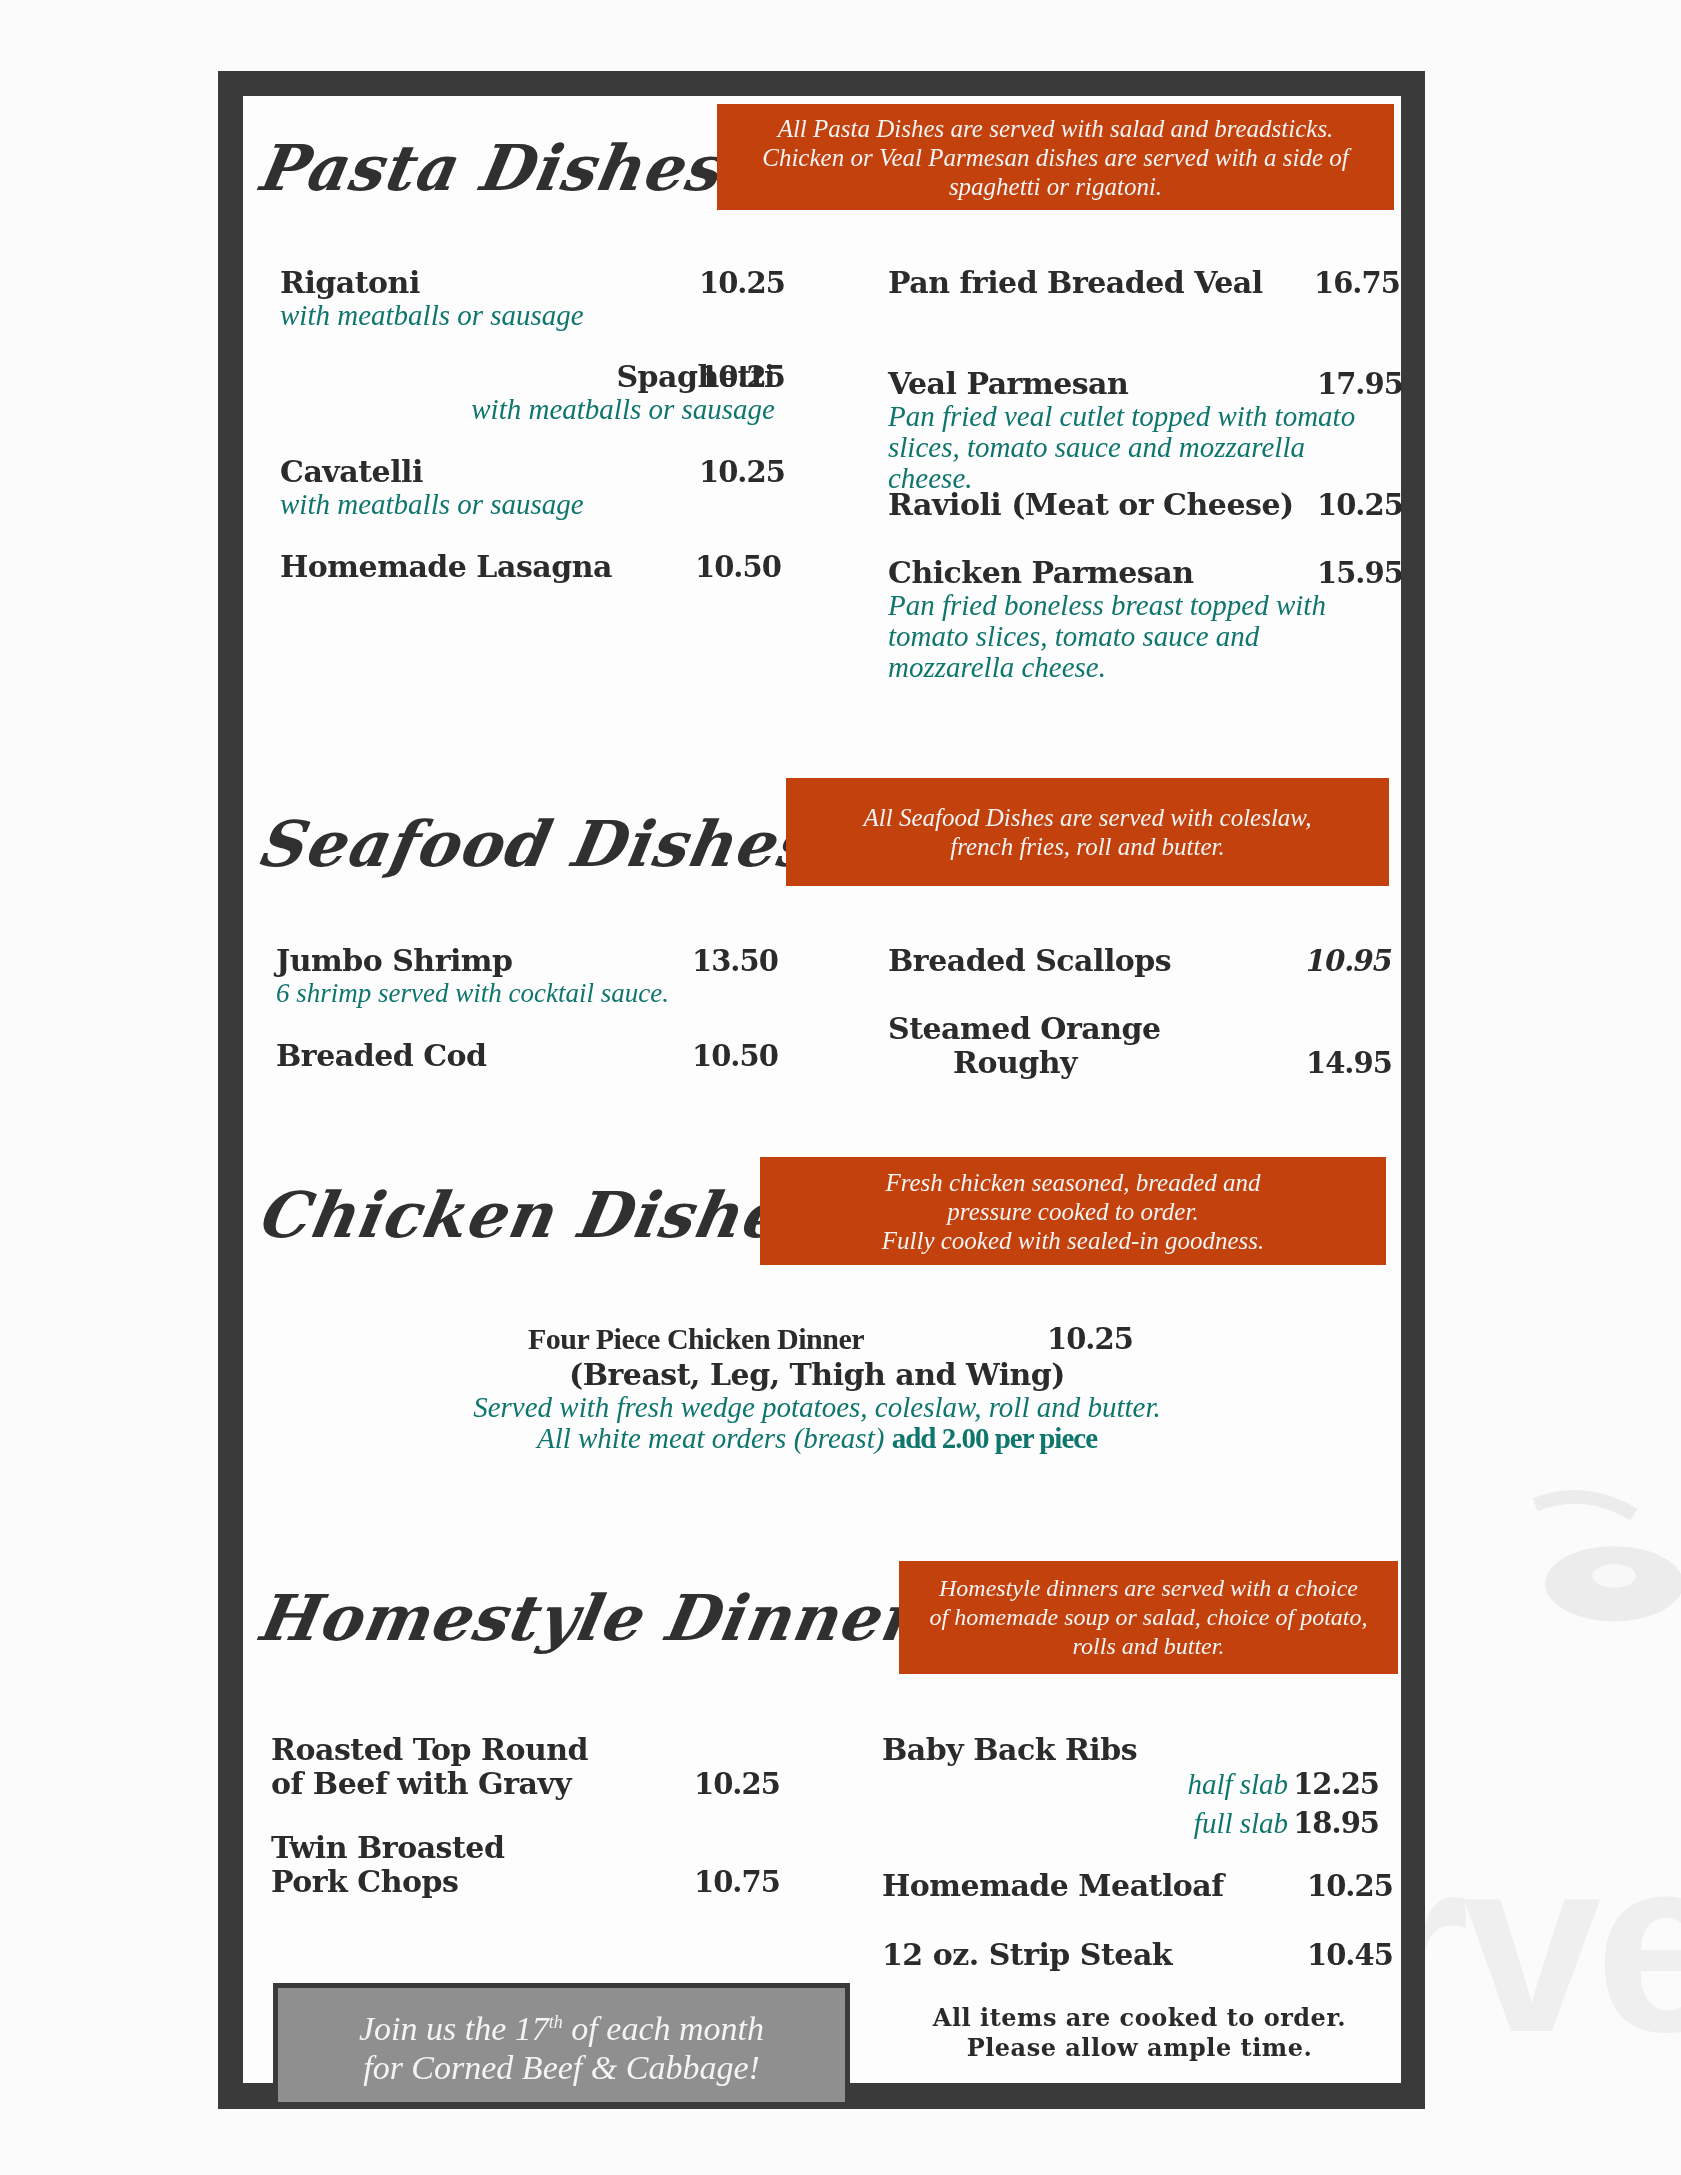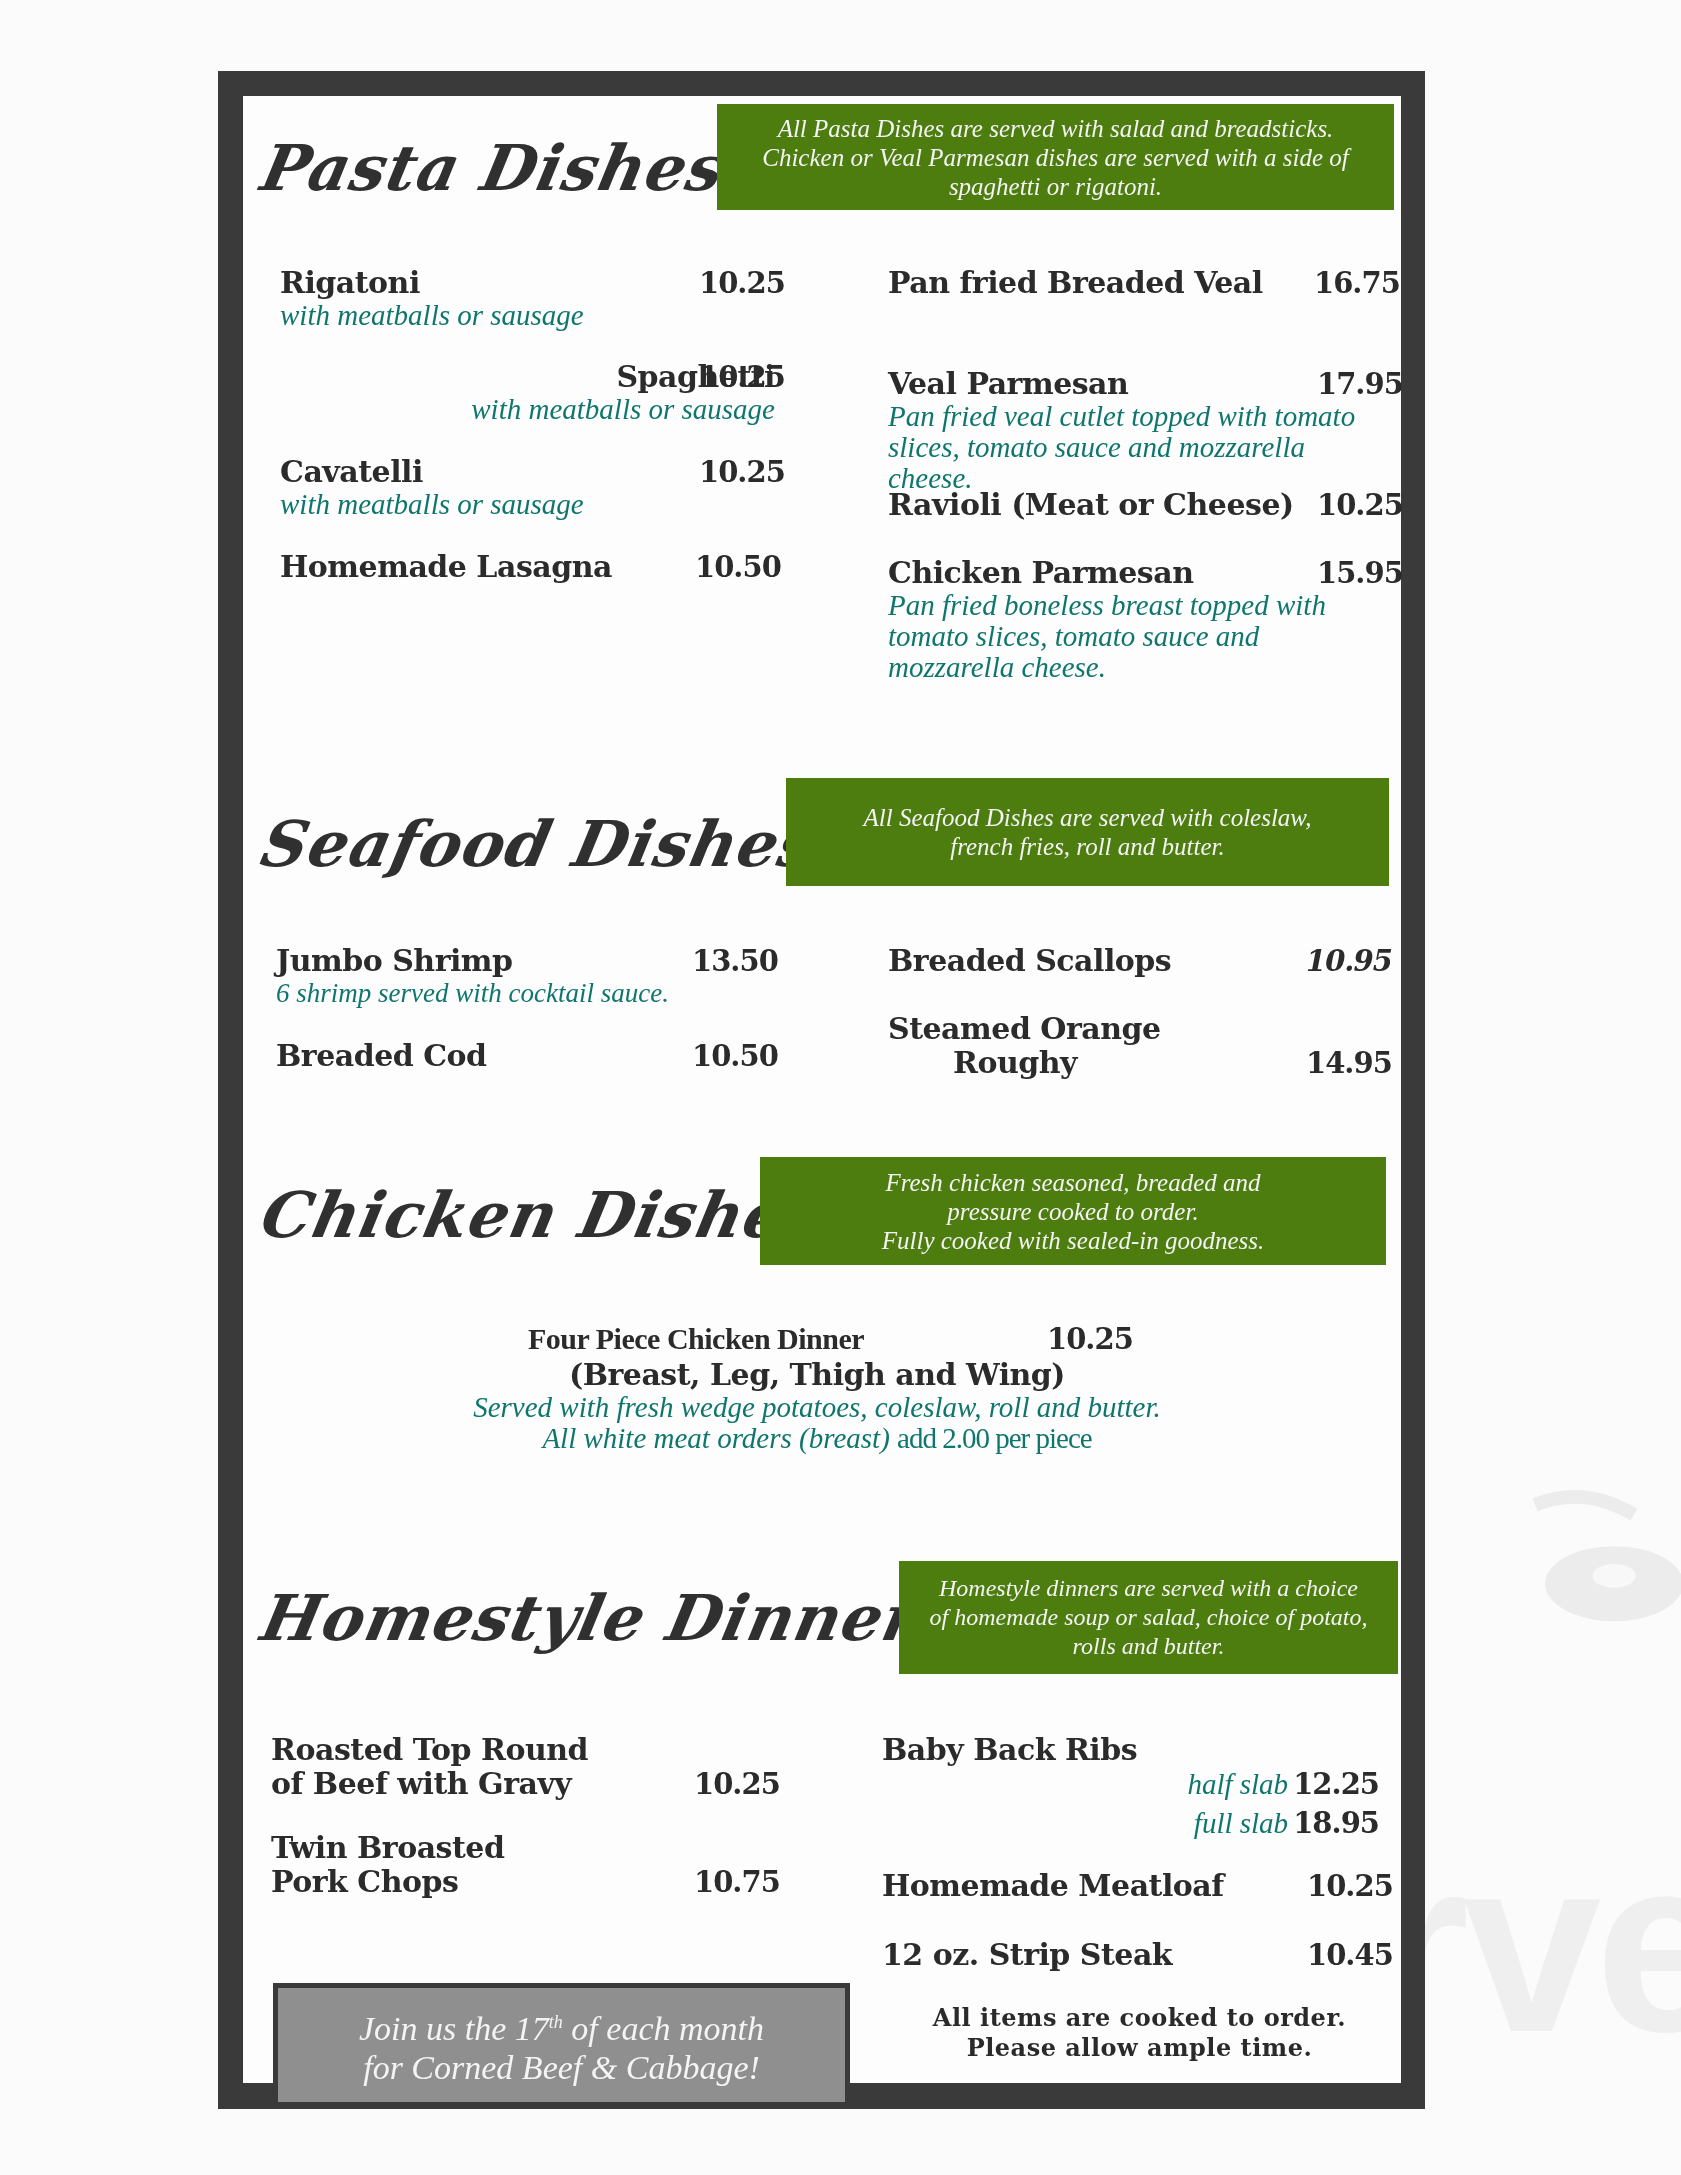--- a/index.html
+++ b/index.html
@@ -7,21 +7,21 @@
          font-family:"DejaVu Serif", serif; color:#2a2a2a; }
   .watermark { position:absolute; left:1178px; top:1802px; font-family:"Liberation Sans", sans-serif;
                font-weight:bold; font-size:248px; color:#efefef; letter-spacing:-6px; z-index:0; }
   .wm-logo { position:absolute; left:1525px; top:1485px; width:198px; height:158px; z-index:0; }
   .frame { position:absolute; left:218px; top:71px; width:1207px; height:2038px;
            background:#3a3a3a; z-index:1; box-sizing:border-box; }
   .inner { position:absolute; left:25px; top:25px; right:24px; bottom:26px; background:#fdfdfd; }
   .abs { position:absolute; }
   .script { font-family:"DejaVu Serif", serif; font-style:italic; font-weight:bold; color:#303030;
             font-size:63px; letter-spacing:1px; transform:skewX(-12deg); white-space:nowrap; }
-  .note { position:absolute; background:#4d7c0f; color:#f4f4f4; font-family:"Liberation Serif", serif;
+  .note { position:absolute; background:#c2410c; color:#f4f4f4; font-family:"Liberation Serif", serif;
           font-style:italic; text-align:center; font-size:25px; line-height:29px; display:flex;
           flex-direction:column; justify-content:center; align-items:center; }
   .name { font-family:"DejaVu Serif", serif; font-weight:bold; font-size:30px; color:#2b2b2b;
           white-space:nowrap; line-height:34px; letter-spacing:-0.5px; }
   .price { font-family:"DejaVu Serif", serif; font-weight:bold; font-size:29px; color:#2b2b2b;
            white-space:nowrap; line-height:34px; letter-spacing:-1px; }
   .desc { font-family:"Liberation Serif", serif; font-style:italic; font-size:29px; color:#0f766e;
           line-height:31px; }
   .promo { position:absolute; left:30px; top:1887px; width:577px; height:124px; background:#8f8f8f;
            border:5px solid #3a3a3a; color:#f4f4f4; font-family:"Liberation Serif", serif; font-style:italic;
@@ -125,21 +125,21 @@
   </div>
   <div class="abs" style="left:0;top:1226px;width:1178px;text-align:center;">
     <div style="position:relative;height:36px;">
       <span class="name abs" style="left:285px;top:0;font-family:Liberation Serif, serif;">Four Piece Chicken Dinner</span>
       <span class="price abs" style="left:804px;top:0;">10.25</span>
     </div>
     <div class="name" style="padding-right:30px;">(Breast, Leg, Thigh and Wing)</div>
     <div class="desc" style="padding-right:30px;">Served with fresh wedge potatoes, coleslaw, roll and butter.</div>
     <div class="desc" style="padding-right:30px;">
       <span>All white meat orders (breast)</span>
-      <span style="font-style:normal;font-weight:normal;letter-spacing:-1px;">add 2.00 per piece</span>
+      <span style="font-style:normal;font-weight:bold;letter-spacing:-1px;">add 2.00 per piece</span>
     </div>
   </div>
 
   <div class="abs script" style="left:20px;top:1485px;">Homestyle Dinners</div>
   <div class="note" style="left:644px;top:1465px;width:499px;height:113px;font-size:24px;margin-left:12px;">
     <div>Homestyle dinners are served with a choice</div>
     <div>of homemade soup or salad, choice of potato,</div>
     <div>rolls and butter.</div>
   </div>
   <div class="abs" style="left:28px;top:1637px;width:515px;">

